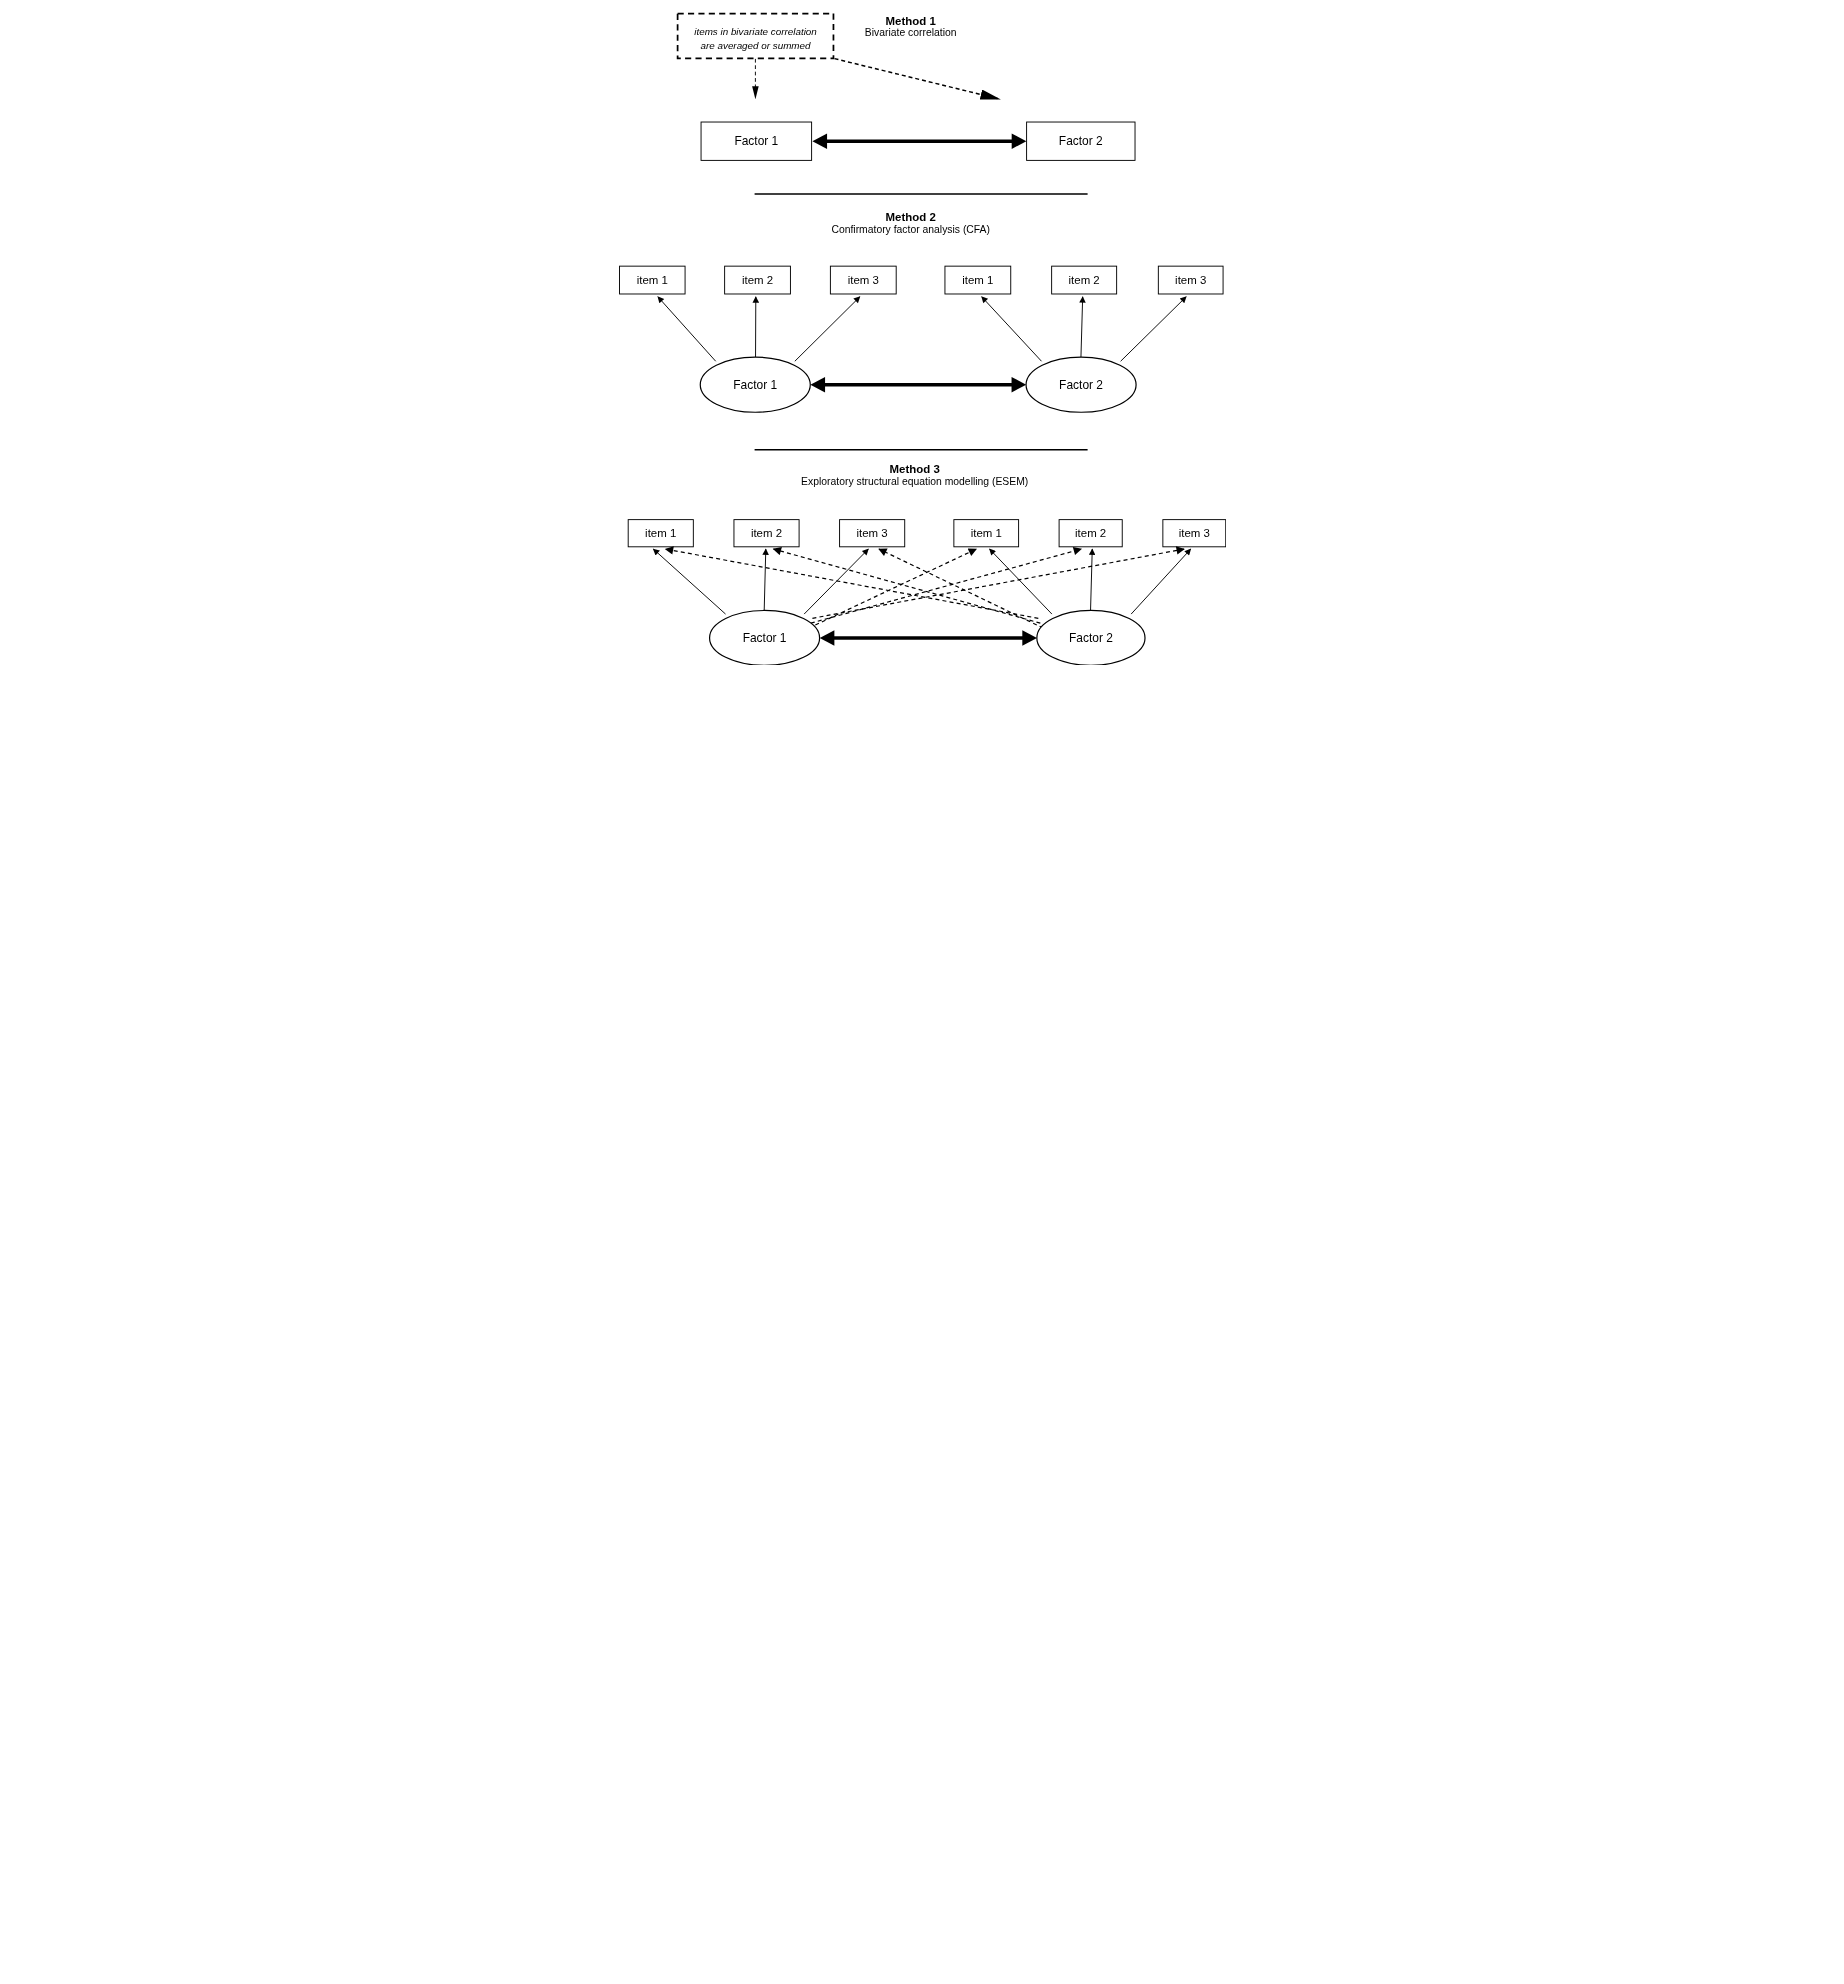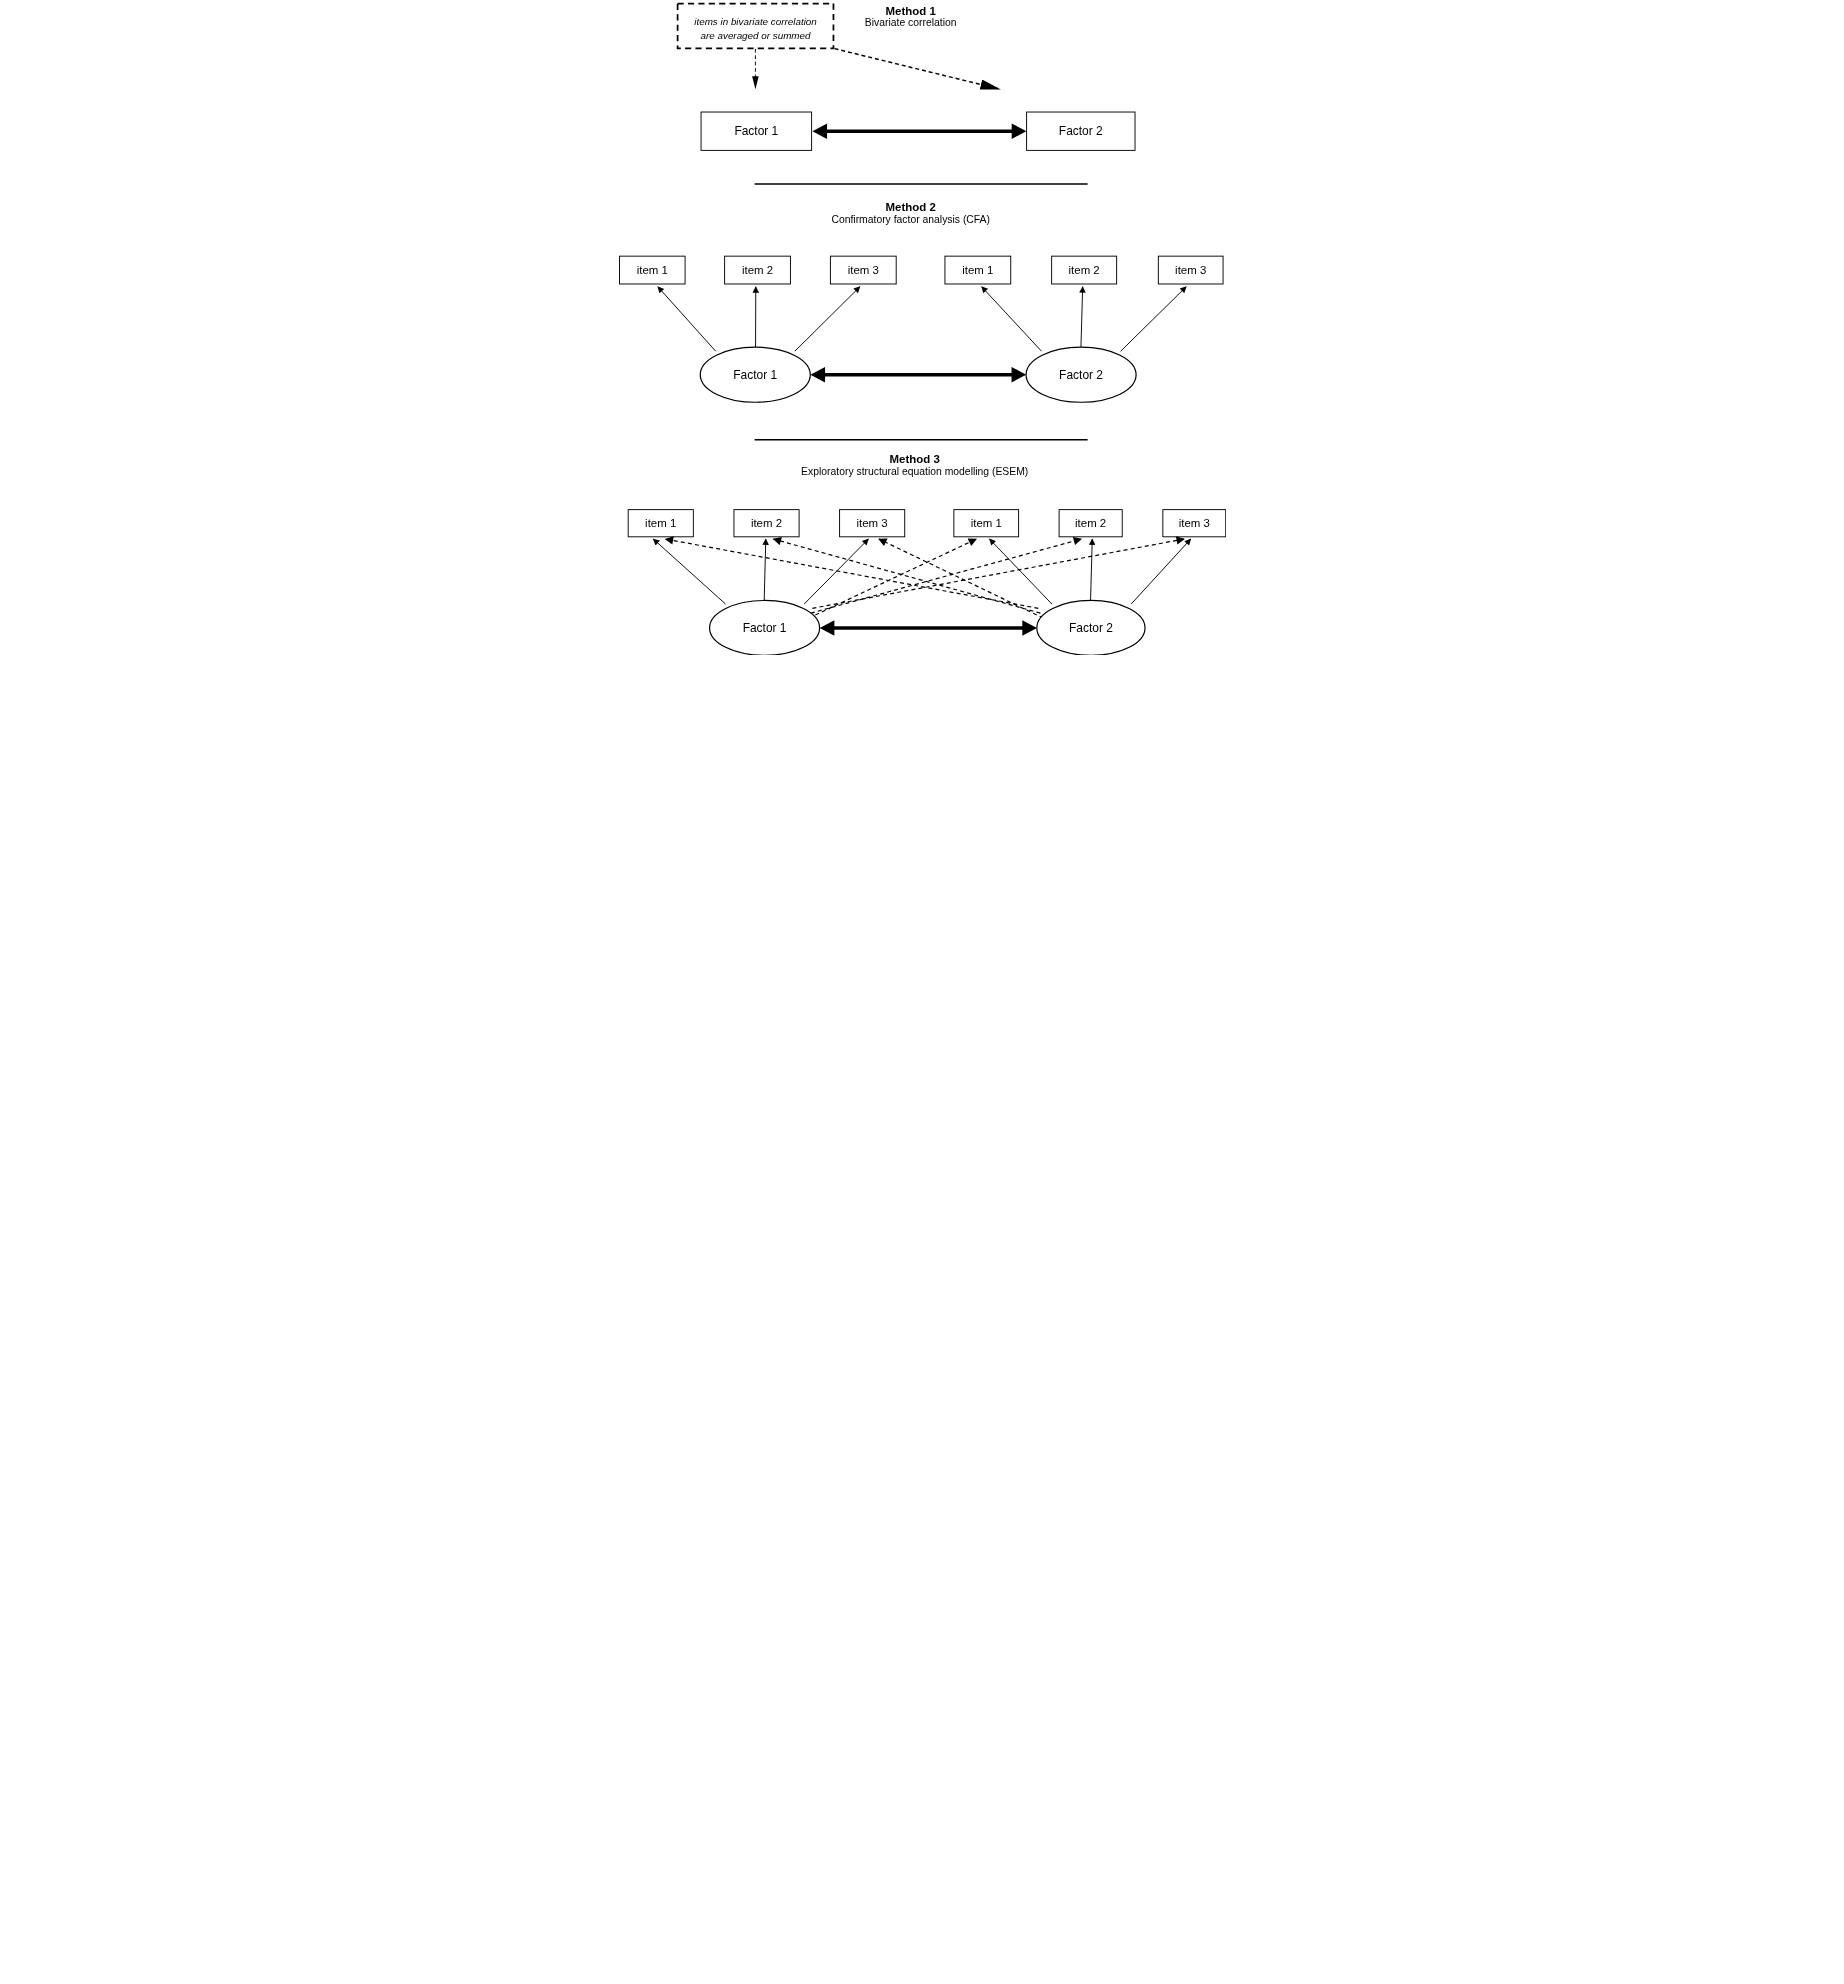--- a/index.html
+++ b/index.html
@@ -1,16 +1,16 @@
 <!DOCTYPE html>
 <html style="font-size:6.5px"><head>
 <meta charset="utf-8">
 <style>
   html, body { margin: 0; padding: 0; background: #ffffff; }
-  .diagram-wrap { width: 100%; max-width: 607px; margin: 2px auto; }
+  .diagram-wrap { width: 100%; max-width: 607px; margin: 12px auto; }
   svg { display: block; width: 100%; height: auto; background: #ffffff; }
   text {
     font-family: "Liberation Sans", "DejaVu Sans", sans-serif;
     fill: #000000;
     text-anchor: middle;
   }
   .t-title   { font-size: 86px; font-weight: bold; }
   .t-sub     { font-size: 78px; }
   .t-label   { font-size: 90px; }
   .t-item    { font-size: 86px; }

